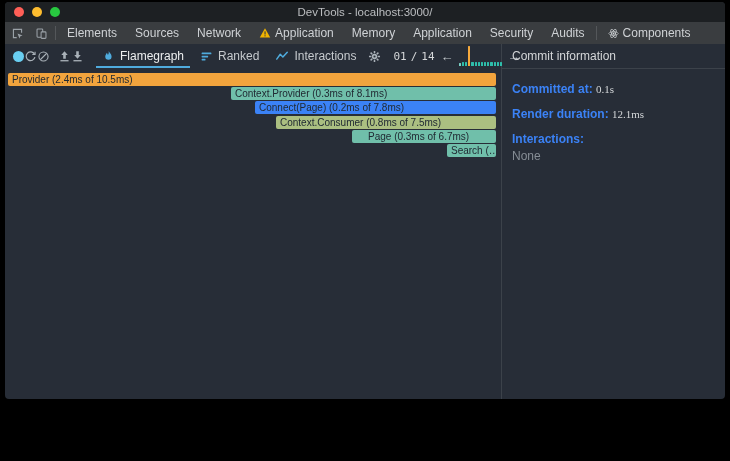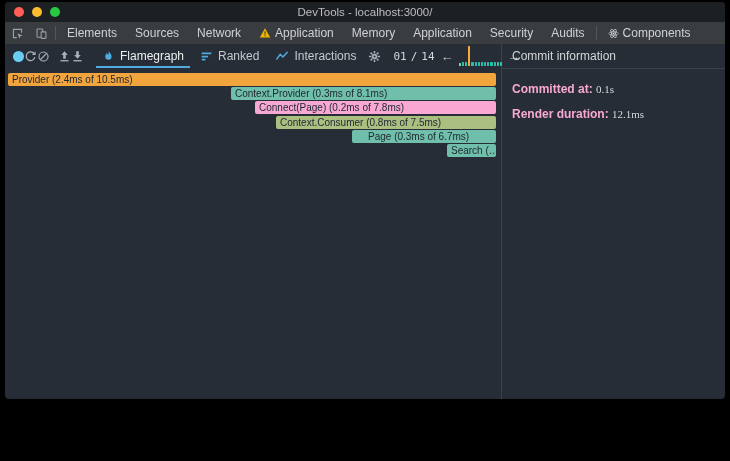--- a/index.html
+++ b/index.html
@@ -74,21 +74,21 @@
     font-size:10px;line-height:13px;color:#212a33;
     padding-left:4px;box-sizing:border-box;white-space:nowrap;overflow:hidden;
   }
   
   .ci-header{
     height:24px;flex:0 0 24px;display:flex;align-items:center;padding-left:10px;
     font-size:12px;color:#d4d6d8;border-bottom:1px solid #3c424a;
   }
   .ci-body{padding:13px 10px 0 10px;font-size:12px;color:#e9ebed;}
   .ci-row{margin-bottom:11px;}
-  .ci-label{font-weight:bold;color:#f9a8d4;}
+  .ci-label{font-weight:bold;color:#3b82f6;}
   .ci-value{font-family:Liberation Serif, serif;font-size:11px;color:#d4d7d9;}
   .ci-none{color:#868d95;margin-top:3px;font-size:12px;}
 </style>
 </head>
 <body>
 
 <div class="window">
 
   <div class="titlebar">
     <div class="lights">
@@ -275,37 +275,41 @@
             <div class="cbar" style="height: 4px; background: rgb(46, 189, 170);"></div>
             <div class="cbar" style="height: 4px; background: rgb(46, 189, 170);"></div>
             <div class="cbar" style="height: 4px; background: rgb(46, 189, 170);"></div>
             <div class="cbar" style="height: 4px; background: rgb(46, 189, 170);"></div>
           </div>
         <div class="nav-arrow">→</div>
       </div>
       <div class="flamegraph">
           <div class="fbar" style="left: 3px; top: 5px; width: 488px; background: rgb(242, 164, 61);">Provider (2.4ms of 10.5ms)</div>
           <div class="fbar" style="left: 226px; top: 19.2px; width: 265px; background: rgb(112, 191, 170);">Context.Provider (0.3ms of 8.1ms)</div>
-          <div class="fbar" style="left: 250px; top: 33.4px; width: 241px; background: #f9a8d4;">Connect(Page) (0.2ms of 7.8ms)</div>
+          <div class="fbar" style="left: 250px; top: 33.4px; width: 241px; background: #3b82f6;">Connect(Page) (0.2ms of 7.8ms)</div>
           <div class="fbar" style="left: 271px; top: 47.6px; width: 220px; background: rgb(171, 191, 129);">Context.Consumer (0.8ms of 7.5ms)</div>
           <div class="fbar" style="left: 347px; top: 61.8px; width: 144px; background: rgb(112, 191, 170); padding-left: 16px;">Page (0.3ms of 6.7ms)</div>
           <div class="fbar" style="left: 442px; top: 76px; width: 49px; background: rgb(112, 191, 170);">Search (…</div>
         </div>
     </div>
 
     <div class="panel-divider"></div>
 
     <div class="right-col">
       <div class="ci-header">Commit information</div>
       <div class="ci-body">
         <div class="ci-row">
           <span class="ci-label">Committed at</span><span class="ci-label">:</span>
           <span class="ci-value">0.1s</span>
         </div>
         <div class="ci-row">
           <span class="ci-label">Render duration</span><span class="ci-label">:</span>
           <span class="ci-value">12.1ms</span>
         </div>
+        <div class="ci-row">
+          <span class="ci-label">Interactions</span><span class="ci-label">:</span>
+          <div class="ci-none">None</div>
+        </div>
       </div>
     </div>
 
   </div>
 </div>
 
 </body></html>

